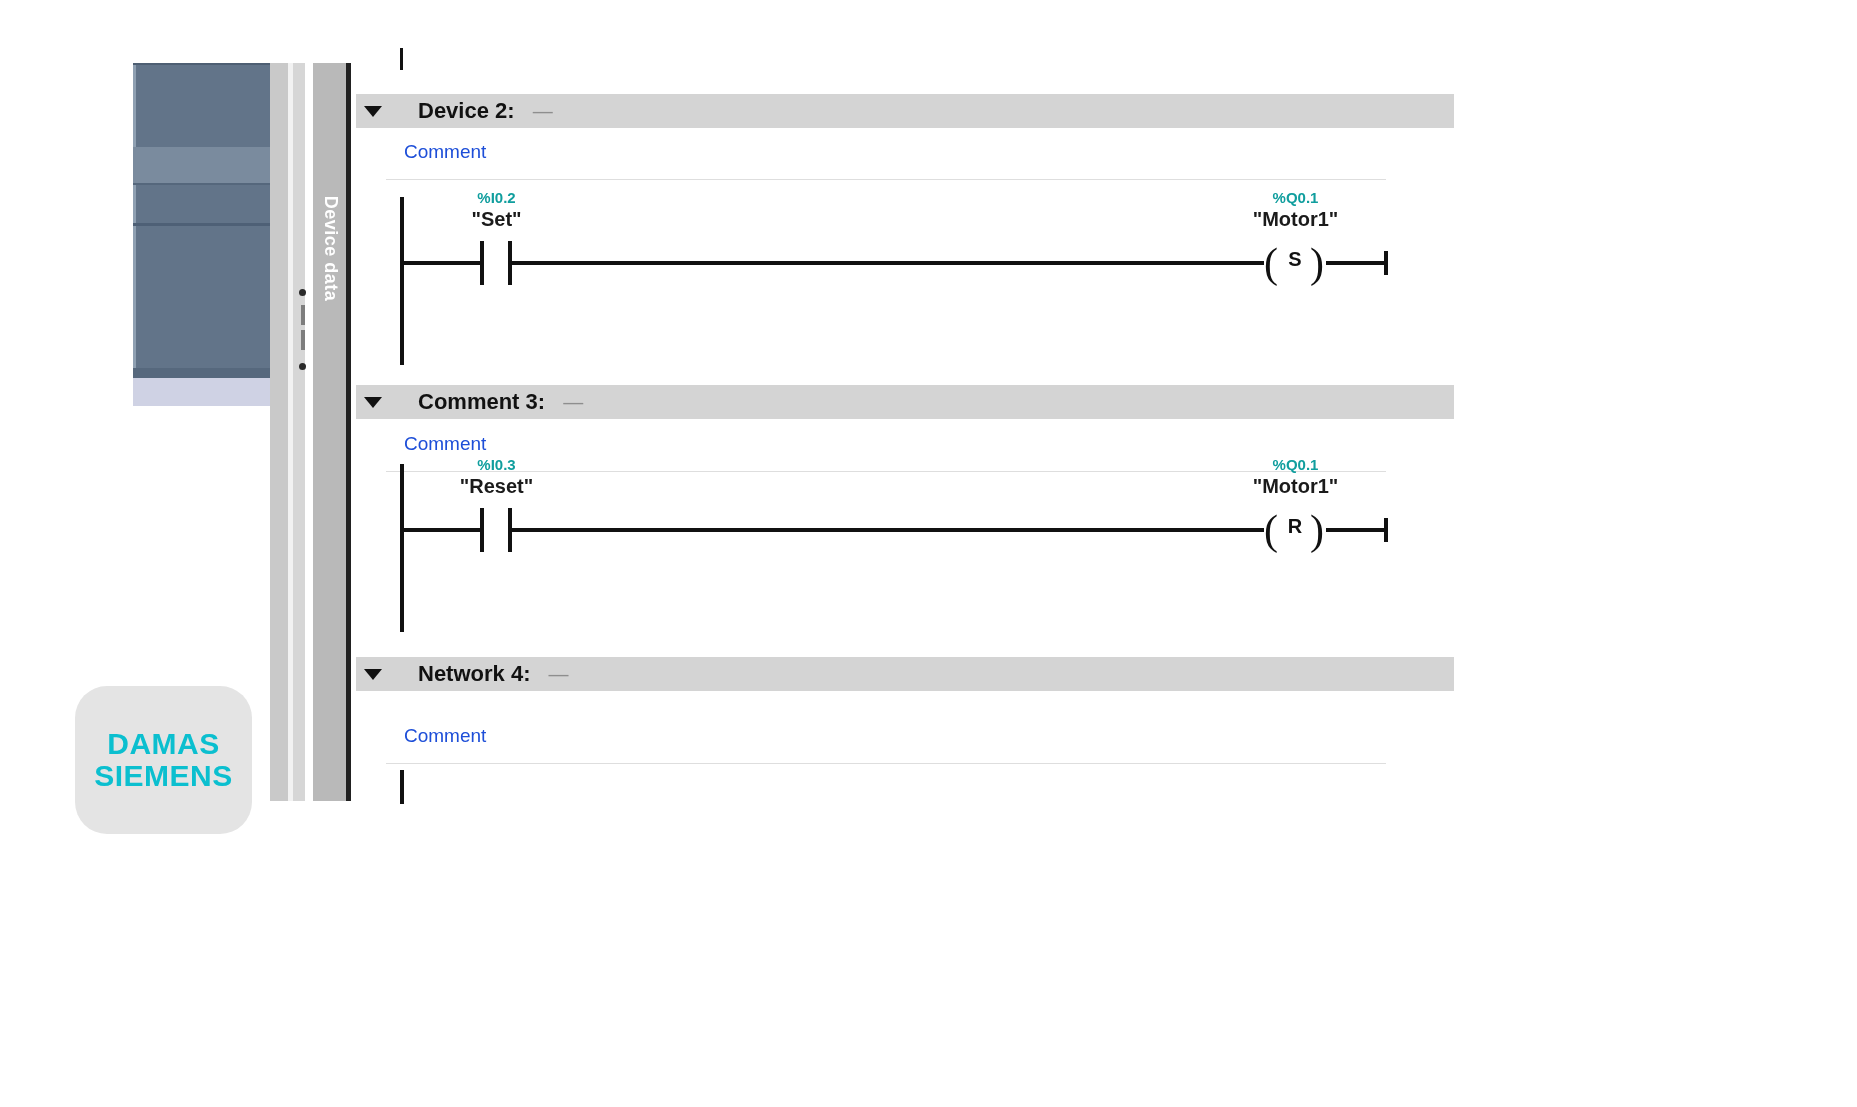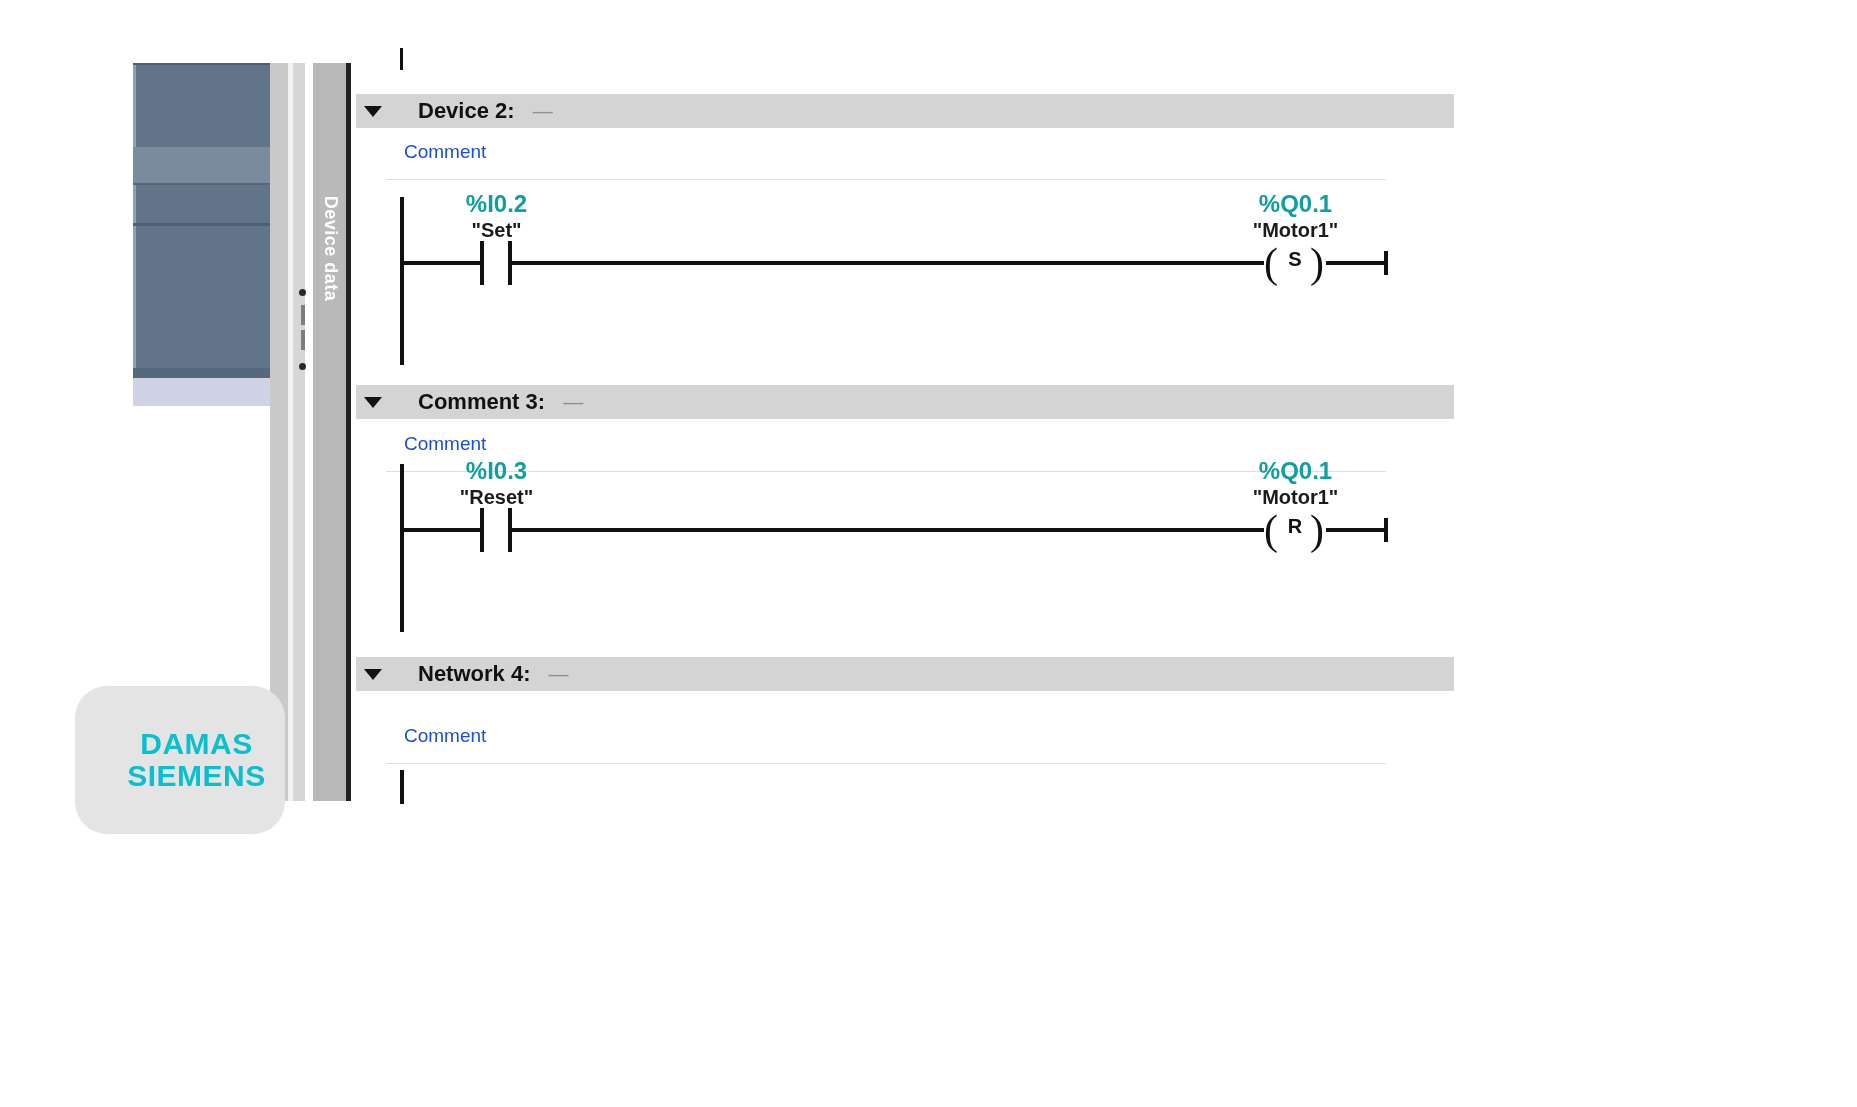--- a/index.html
+++ b/index.html
@@ -268,21 +268,21 @@
   }
 
   .operand {
     position: absolute;
     text-align: center;
     white-space: nowrap;
     line-height: 1.22;
   }
   .operand .addr {
     color: #109e9e;
-    font-size: 24px;
+    font-size: 15px;
     font-weight: bold;
   }
   .operand .sym {
     color: #1b1b1b;
     font-size: 20px;
     font-weight: bold;
   }
   .operand.input  { left: 68px;  top: 4px;  width: 145px; }
   .operand.output { left: 862px; top: 4px;  width: 155px; }
 
@@ -301,21 +301,20 @@
     left: 75px;
     top: 686px;
     width: 177px;
     height: 148px;
     background: #e4e4e4;
     border-radius: 32px;
     display: flex;
     flex-direction: column;
     align-items: center;
     justify-content: center;
-    padding-left: 33px;
   }
   #logo .logo-line {
     color: #0bbfcf;
     font-size: 30px;
     font-weight: bold;
     letter-spacing: 0.5px;
     line-height: 1.06;
   }
 </style>
 </head>

